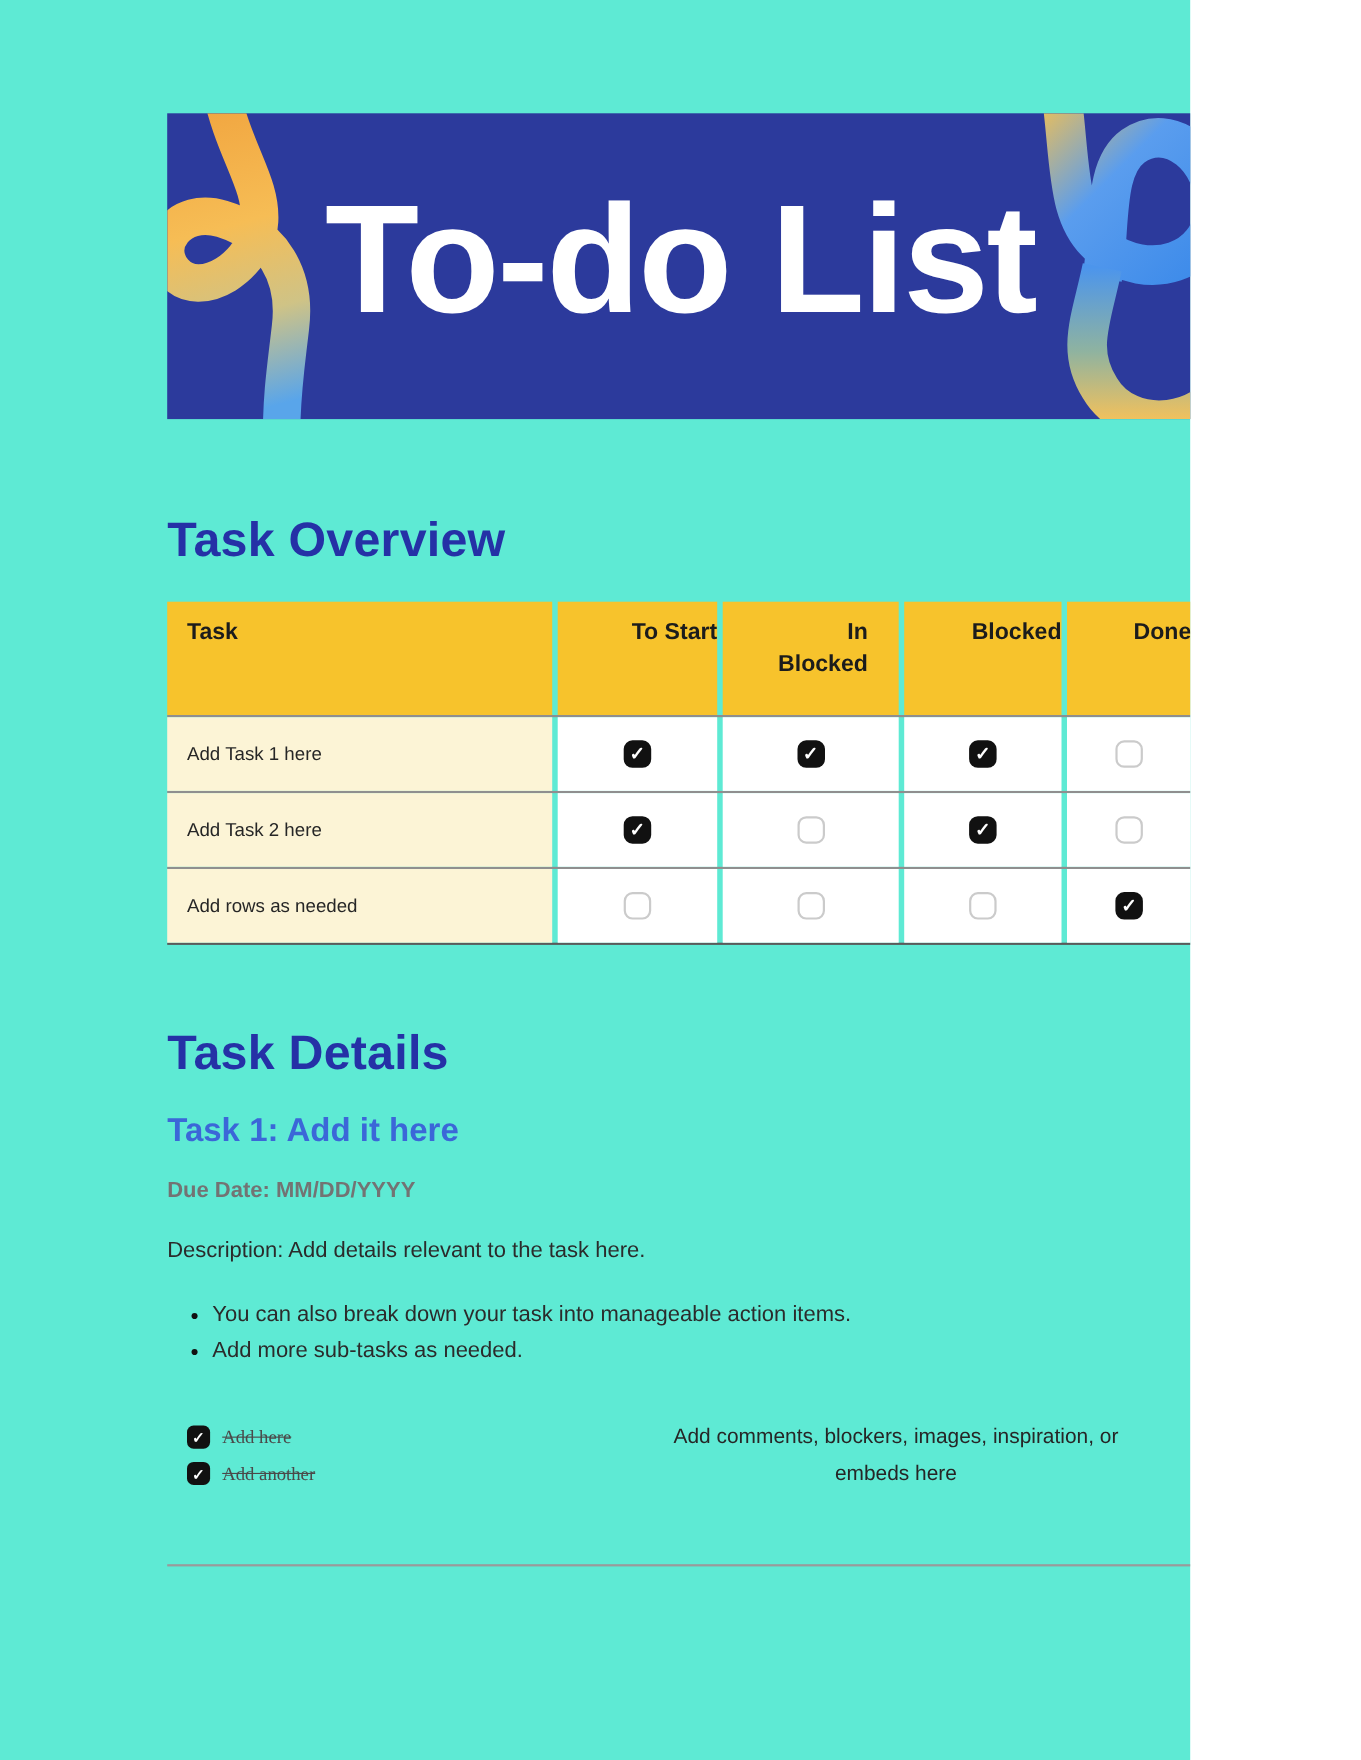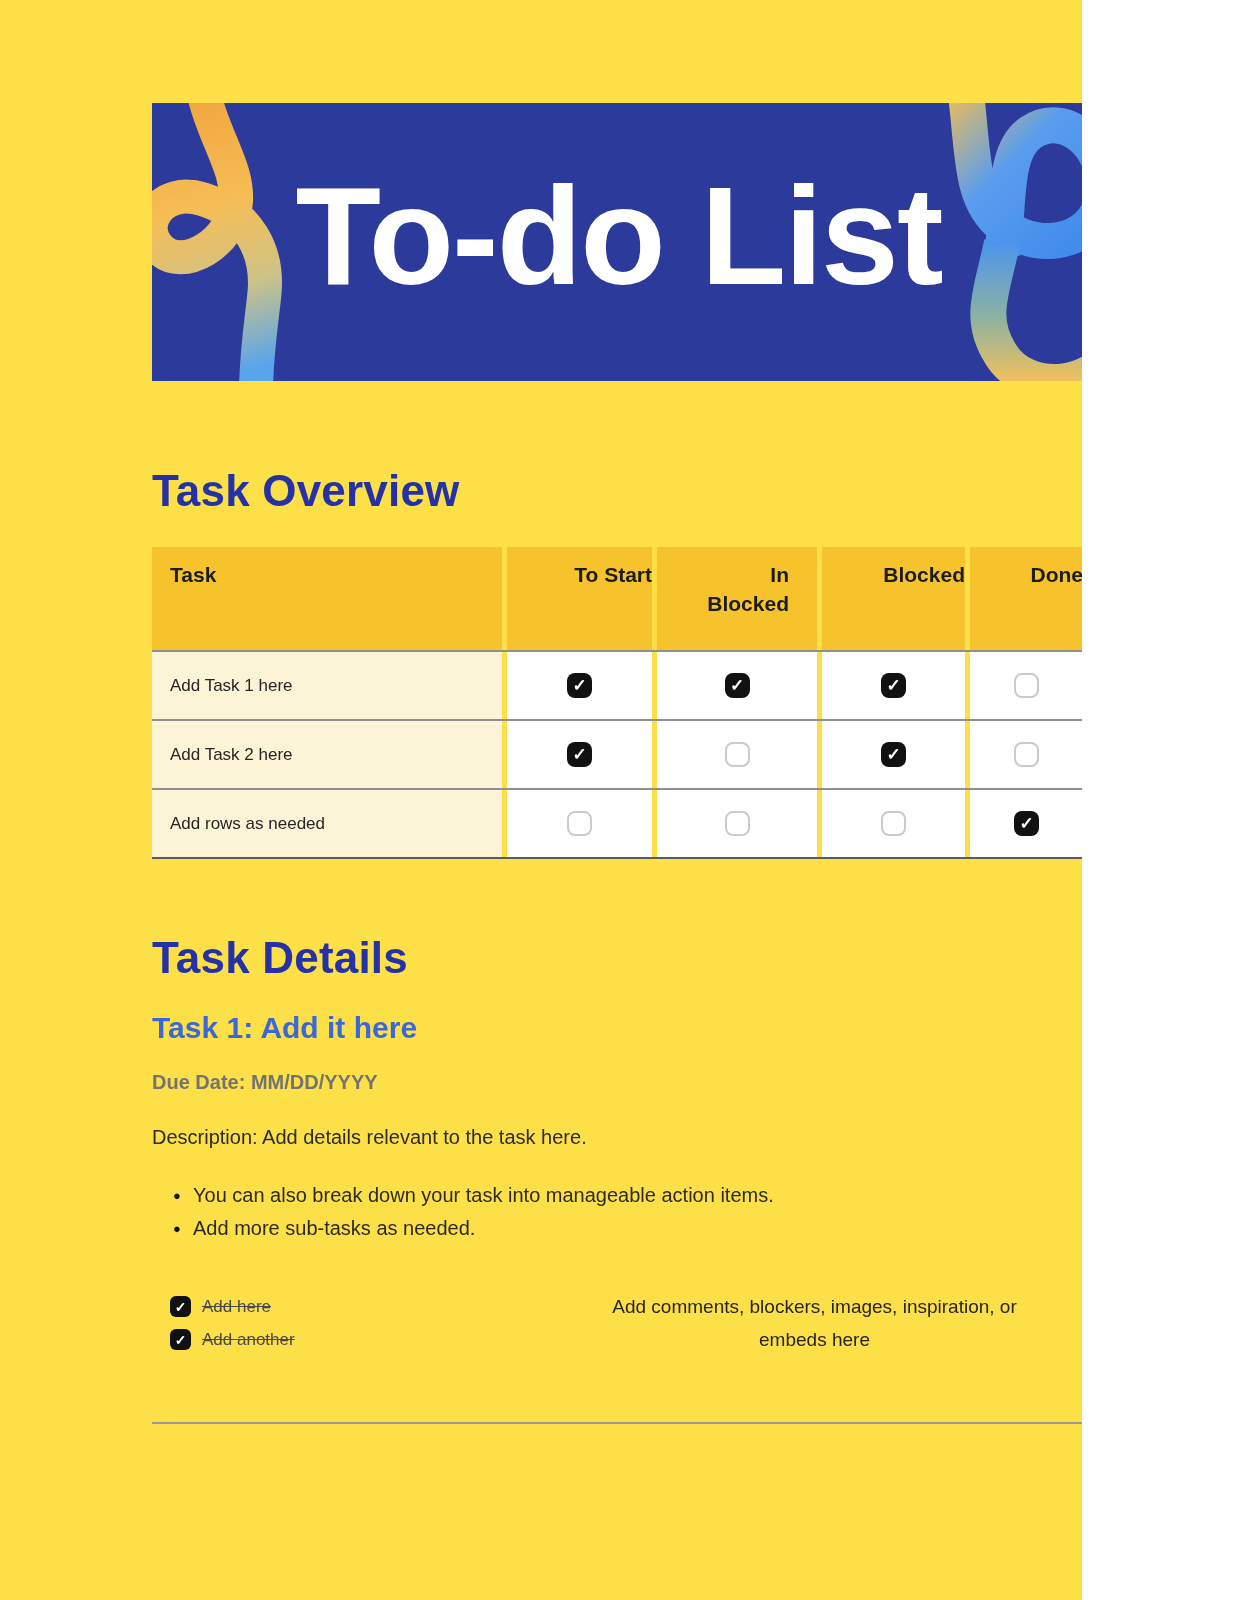--- a/index.html
+++ b/index.html
@@ -1,17 +1,17 @@
 <!DOCTYPE html>
 <html style="--banner-blue: #2c3a9c; --heading-blue: #2531a6; --subheading-blue: #3b67d8; --header-yellow: #f7c32c; --row-cream: #fcf4d6; --checkbox-black: #111111; --checkbox-border: #cbcbcb; --divider-gray: #8f8f8f; --muted-gray: #737373;"><head>
 <meta charset="utf-8">
 <style>
   html,body{margin:0;padding:0;background:#fff;}
   body{font-family:"Liberation Sans", sans-serif; color:#212121;}
-  .page{position:relative;width:1082px;height:1600px;background:#fde047;overflow:hidden;}
+  .page{position:relative;width:1082px;height:1600px;background:#5eead4;overflow:hidden;}
   .content{width:933px;margin-left:152px;}
 
   
   .banner{position:relative;margin-top:103px;height:278px;background:var(--banner-blue,#2c3a9c);overflow:hidden;}
   .banner svg{position:absolute;inset:0;}
   .banner-title{position:relative;z-index:2;display:flex;justify-content:center;align-items:flex-start;
     padding-top:52px;color:#ffffff;font-size:140px;font-weight:700;letter-spacing:-2px;line-height:1.15;}
 
   
   h1{margin:87px 0 0;font-size:44px;line-height:46px;font-weight:700;color:var(--heading-blue,#2531a6);letter-spacing:0.2px;}
@@ -49,21 +49,21 @@
   
   .d-table{margin-top:24px;}
   .d-head,.d-body{display:grid;grid-template-columns:417px 511px;column-gap:5px;}
   .d-head .cell{background:var(--header-yellow,#f7c32c);height:67px;box-sizing:border-box;display:flex;align-items:center;
     padding-left:18px;font-size:21px;font-weight:700;color:#1c1c1c;}
   .d-body{padding-top:21px;}
   .d-list{padding-left:18px;}
   .d-item{display:flex;align-items:center;height:33px;}
   .d-item .cb{margin-right:11px;}
   .d-item .dlabel{font-size:17px;color:#4a4a4a;}
-  .d-item .dlabel.struck{text-decoration:line-through;}
+  .d-item .dlabel.struck{text-decoration:line-through;font-family:Liberation Serif, serif;}
   .d-notes{padding-left:18px;font-size:19px;line-height:33px;color:#262626;max-width:445px;text-align:center;}
 
   hr.footer{border:none;border-top:2px solid #9a9a9a;margin:66px 0 0;width:933px;}
 </style>
 </head>
 <body>
 
 <div class="page">
 
   <div class="content">

